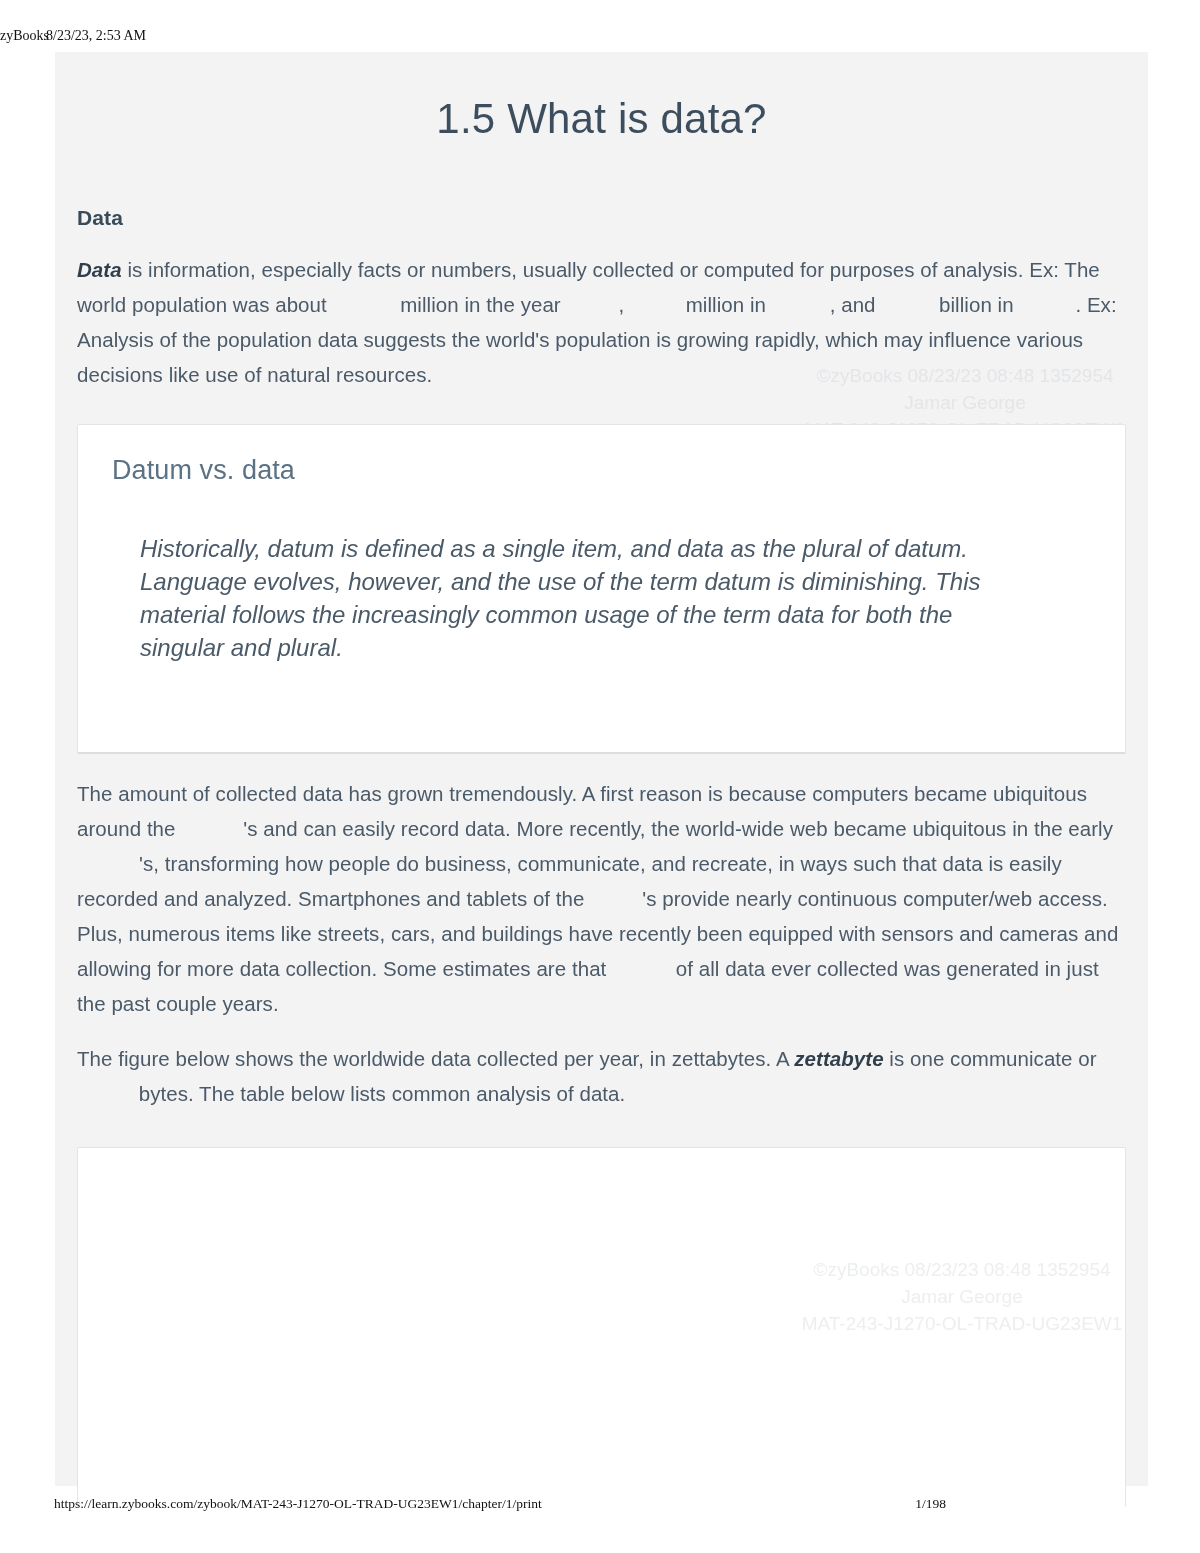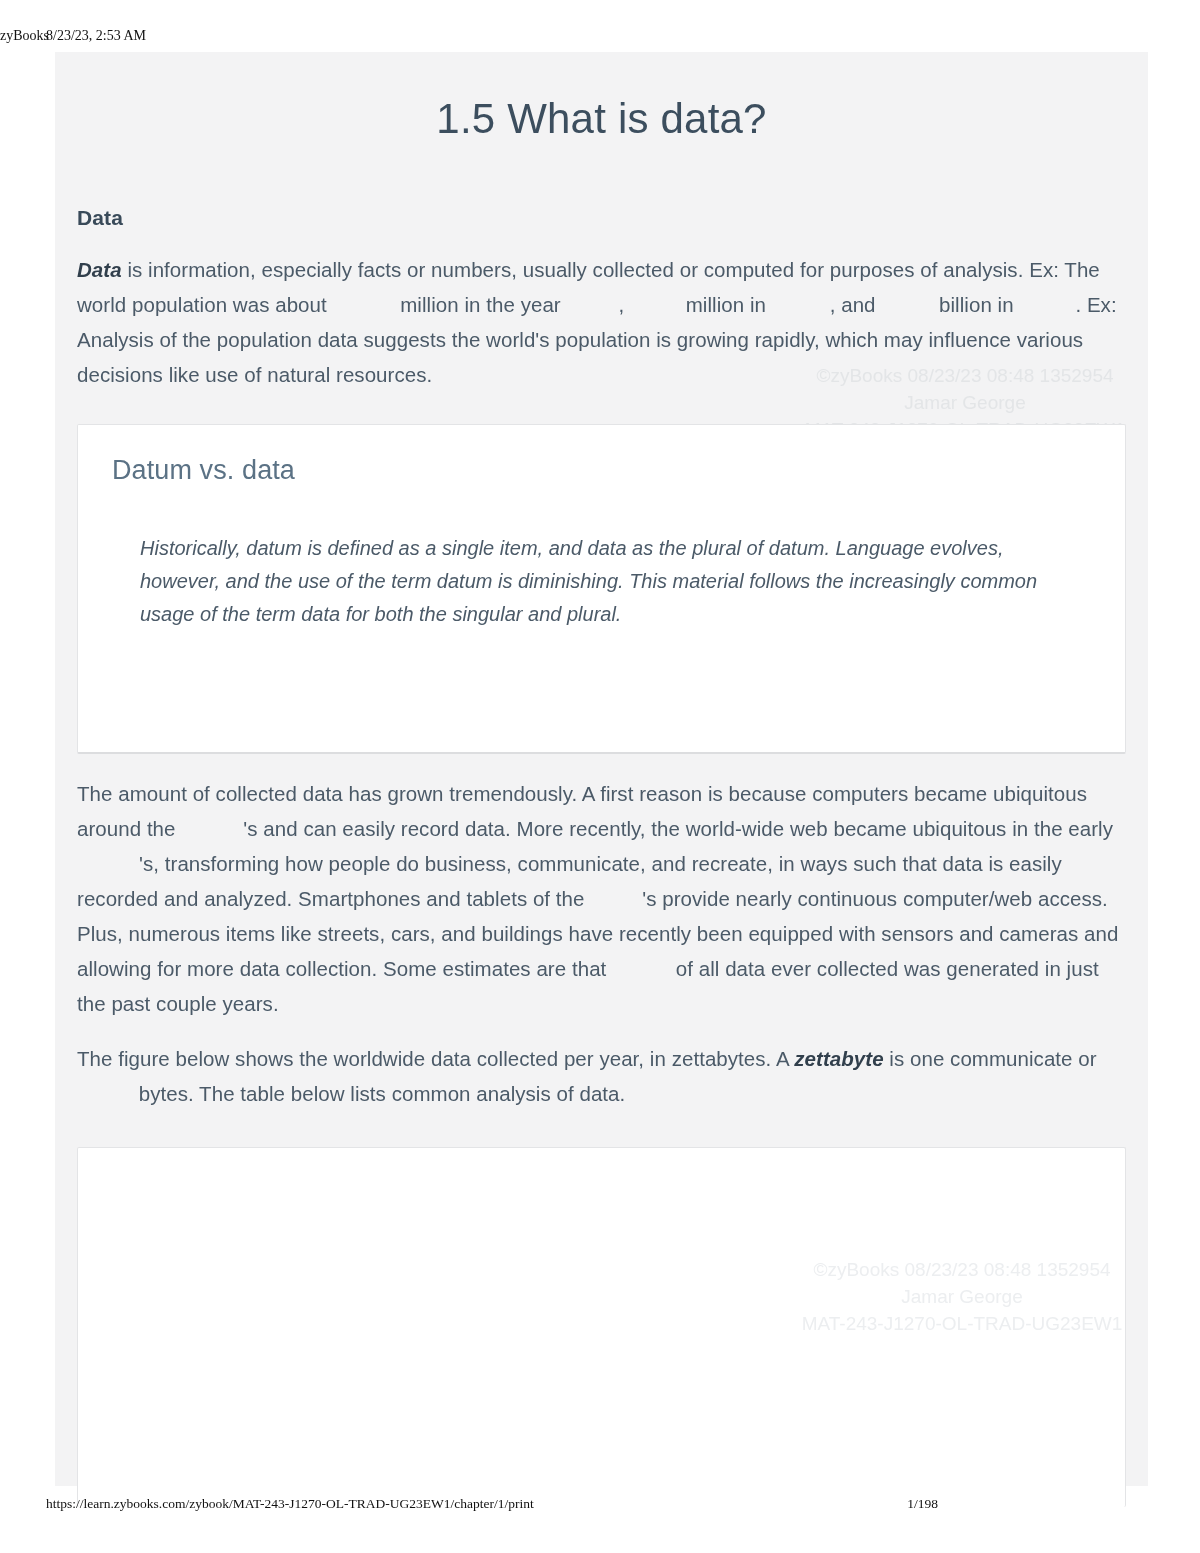--- a/index.html
+++ b/index.html
@@ -125,21 +125,21 @@
   }
   .card-title {
     margin: 0;
     font-size: 27px;
     font-weight: 400;
     color: #5b7285;
     letter-spacing: 0.1px;
   }
   .callout-body {
     margin: 46px 0 0 28px;
-    font-size: 20px;
+    font-size: 24px;
     font-style: italic;
     line-height: 33px;
     color: #4b5a68;
     max-width: 900px;
   }
 
   .card.figure {
     margin: 36px 0 0 0;
     padding: 30px 34px 34px 34px;
     min-height: 360px;
@@ -178,21 +178,21 @@
   .watermark.wm-fig {
     left: 640px;
     top: 78px;
     width: 420px;
     color: #eceef0;
   }
 
   
   .print-footer {
     position: absolute;
-    left: 0;
+    left: 8px;
     top: 1496px;
     width: 984px;
     height: 30px;
     font-family: "Liberation Serif", serif;
     font-size: 13.5px;
     color: #111111;
   }
   .print-footer .pf-url {
     position: absolute;
     left: 46px;

